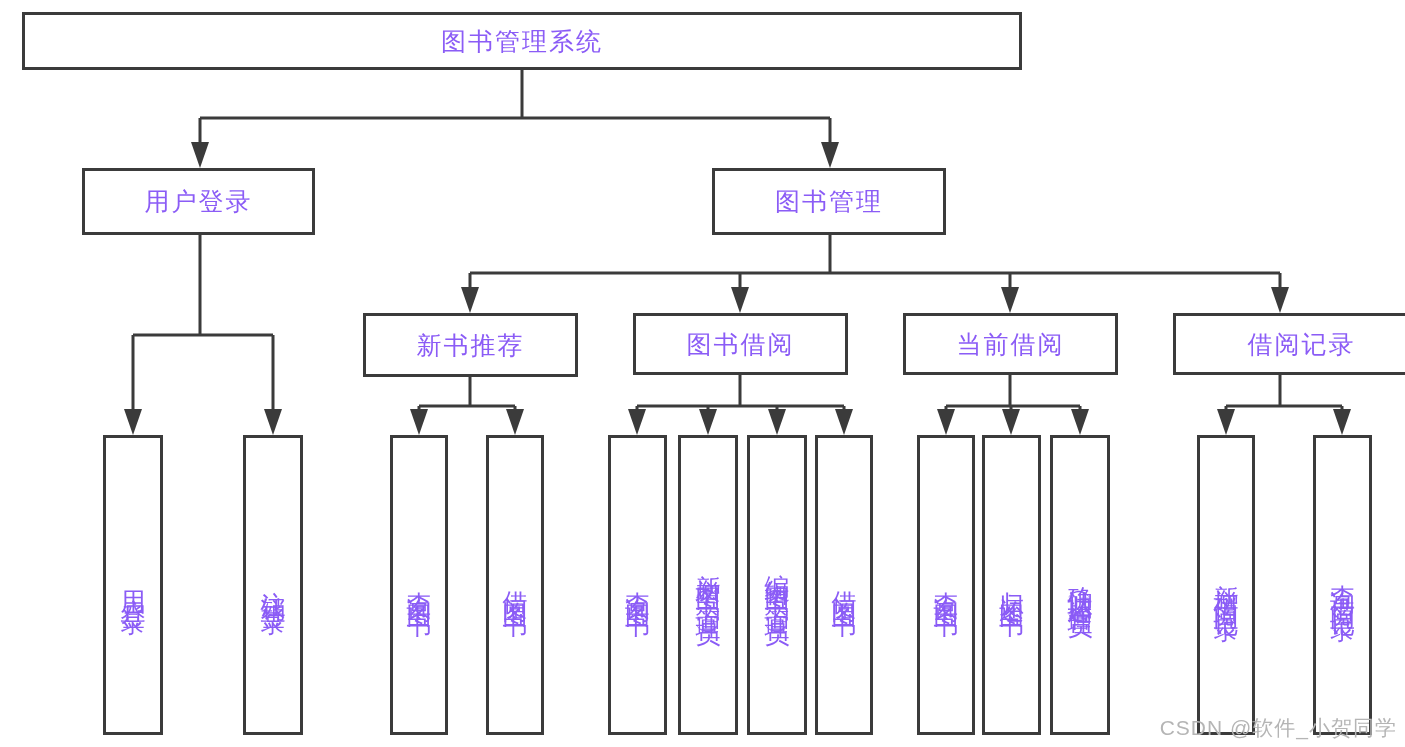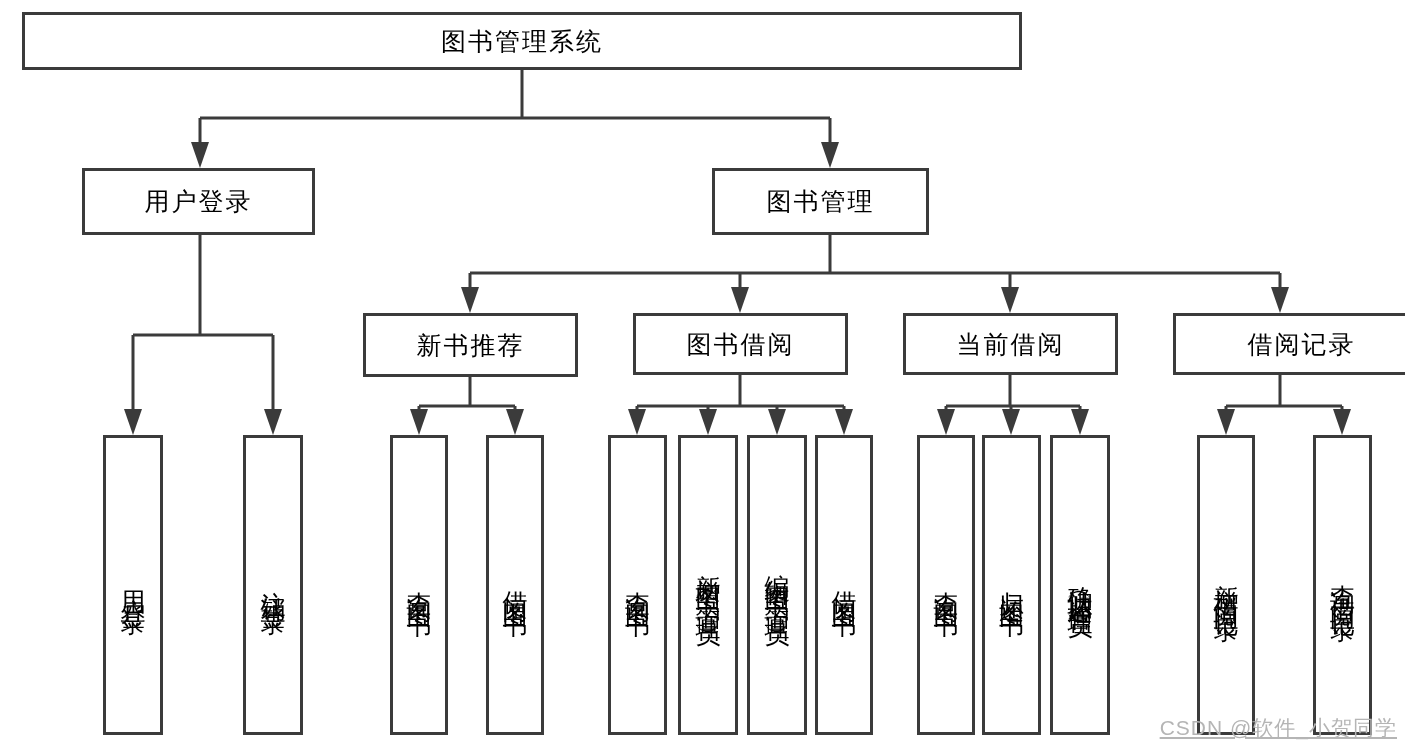--- a/index.html
+++ b/index.html
@@ -22,21 +22,21 @@
     pointer-events: none;
   }
   .box {
     position: absolute;
     box-sizing: border-box;
     background: #ffffff;
     border: 3px solid #3b3b3b;
     display: flex;
     align-items: center;
     justify-content: center;
-    color: #000000;
+    color: #8b5cf6;
   }
   .box.h span {
     font-size: 25px;
     letter-spacing: 2px;
     white-space: nowrap;
   }
   .box.v span {
     writing-mode: vertical-rl;
     font-size: 25px;
     letter-spacing: 7px;
@@ -44,21 +44,20 @@
     max-height: 288px;
   }
   #watermark {
     position: absolute;
     right: 8px;
     bottom: 5px;
     font-size: 21px;
     color: #b5b5b5;
     letter-spacing: 1px;
     white-space: nowrap;
-    text-decoration: underline;
   }
 </style>
 </head>
 <body>
 
 <div id="canvas">
 
   <svg id="connectors" width="1405" height="747" viewBox="0 0 1405 747">
     <path fill="none" stroke="#3b3b3b" stroke-width="3" d="
       M522,70 V118 M200,118 H830 M200,118 V144 M830,118 V144
@@ -91,21 +90,21 @@
     </g>
   </svg>
 
   <div class="box h" style="left:22px; top:12px; width:1000px; height:58px">
     <span>图书管理系统</span>
   </div>
 
   <div class="box h" style="left:82px; top:168px; width:233px; height:67px">
     <span>用户登录</span>
   </div>
-  <div class="box h" style="left:712px; top:168px; width:217px; height:67px">
+  <div class="box h" style="left:712px; top:168px; width:234px; height:67px">
     <span>图书管理</span>
   </div>
 
   <div class="box h" style="left:363px; top:313px; width:215px; height:64px">
     <span>新书推荐</span>
   </div>
   <div class="box h" style="left:903px; top:313px; width:215px; height:62px">
     <span>当前借阅</span>
   </div>
   <div class="box h" style="left:633px; top:313px; width:215px; height:62px">

